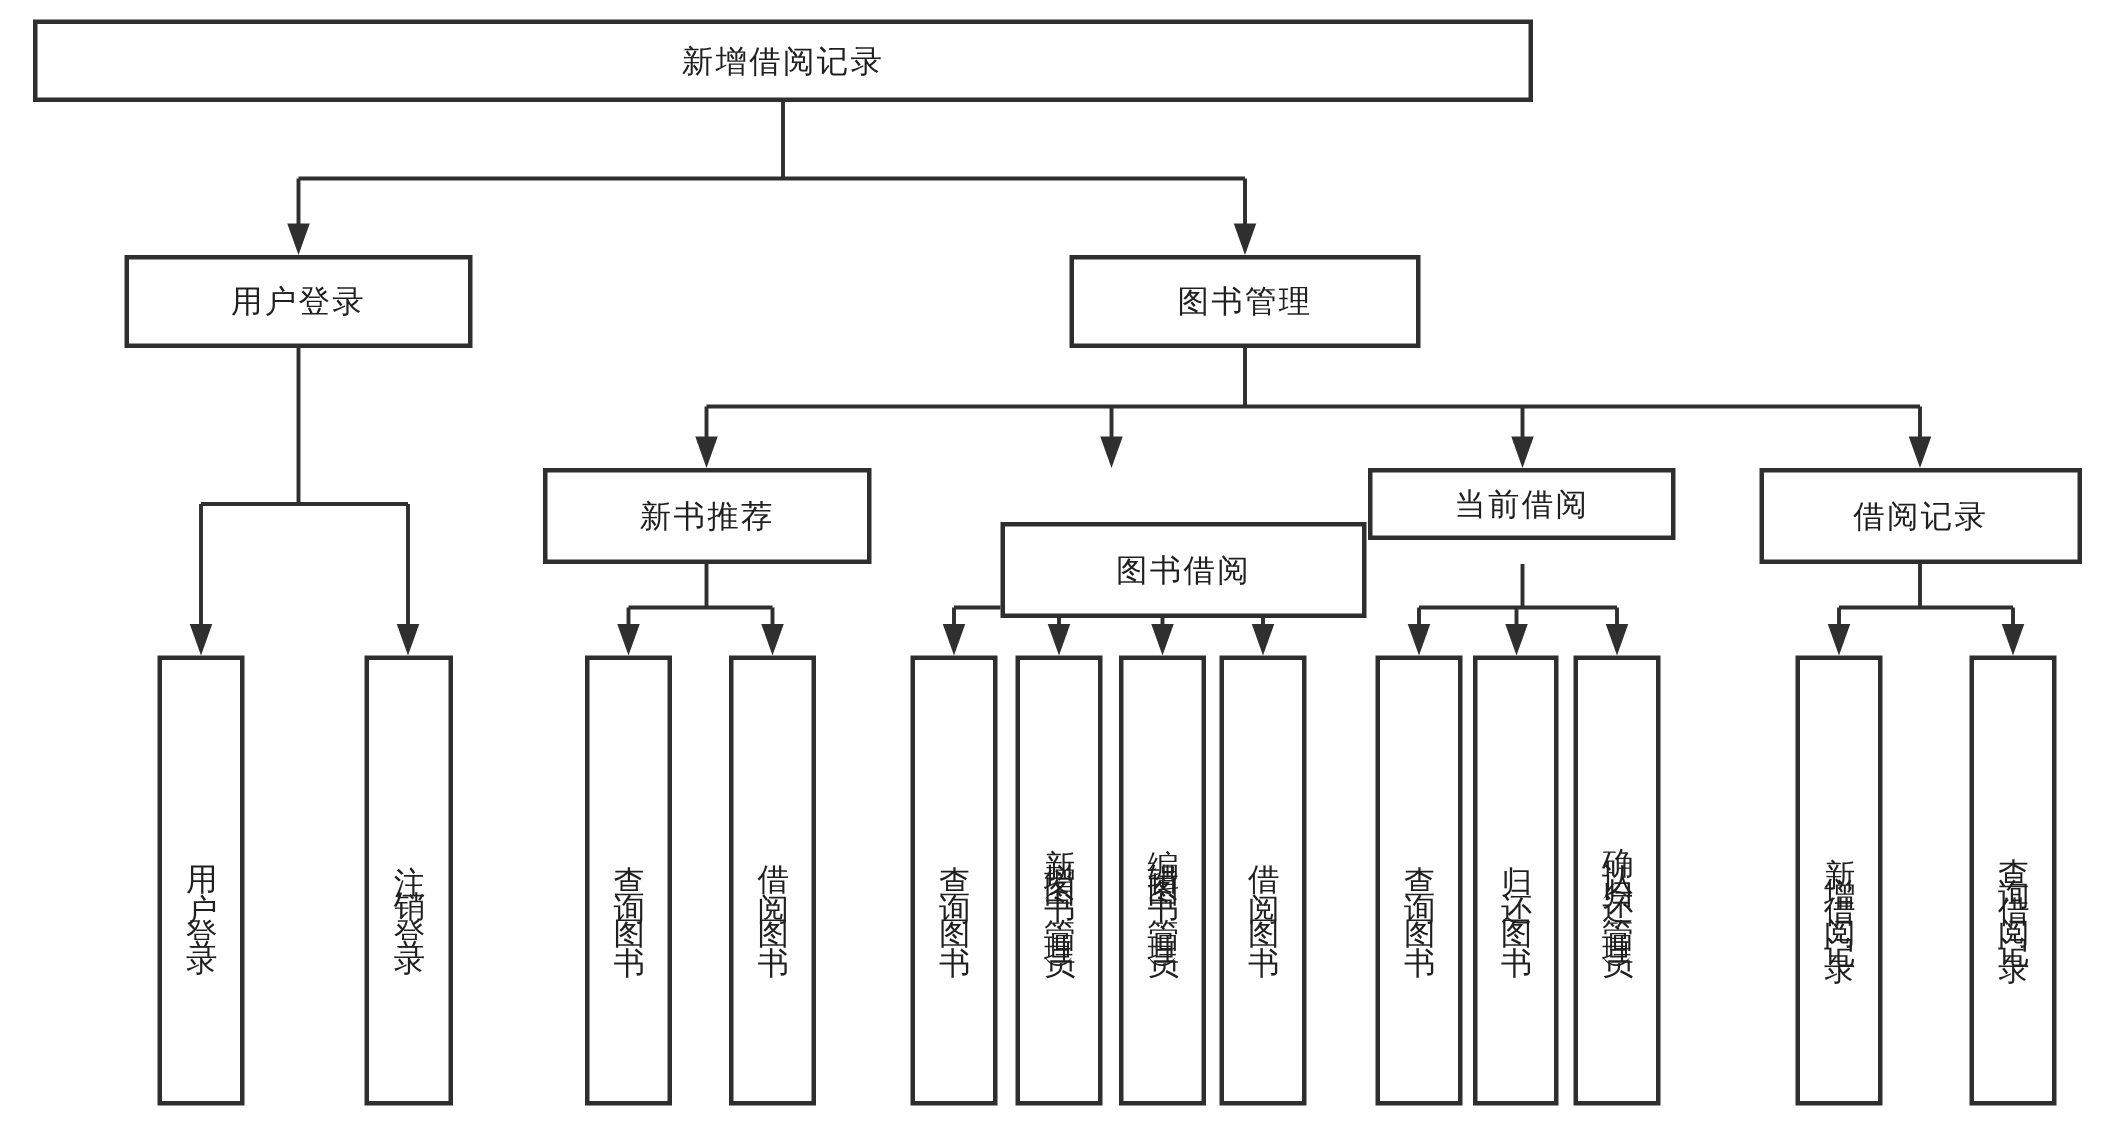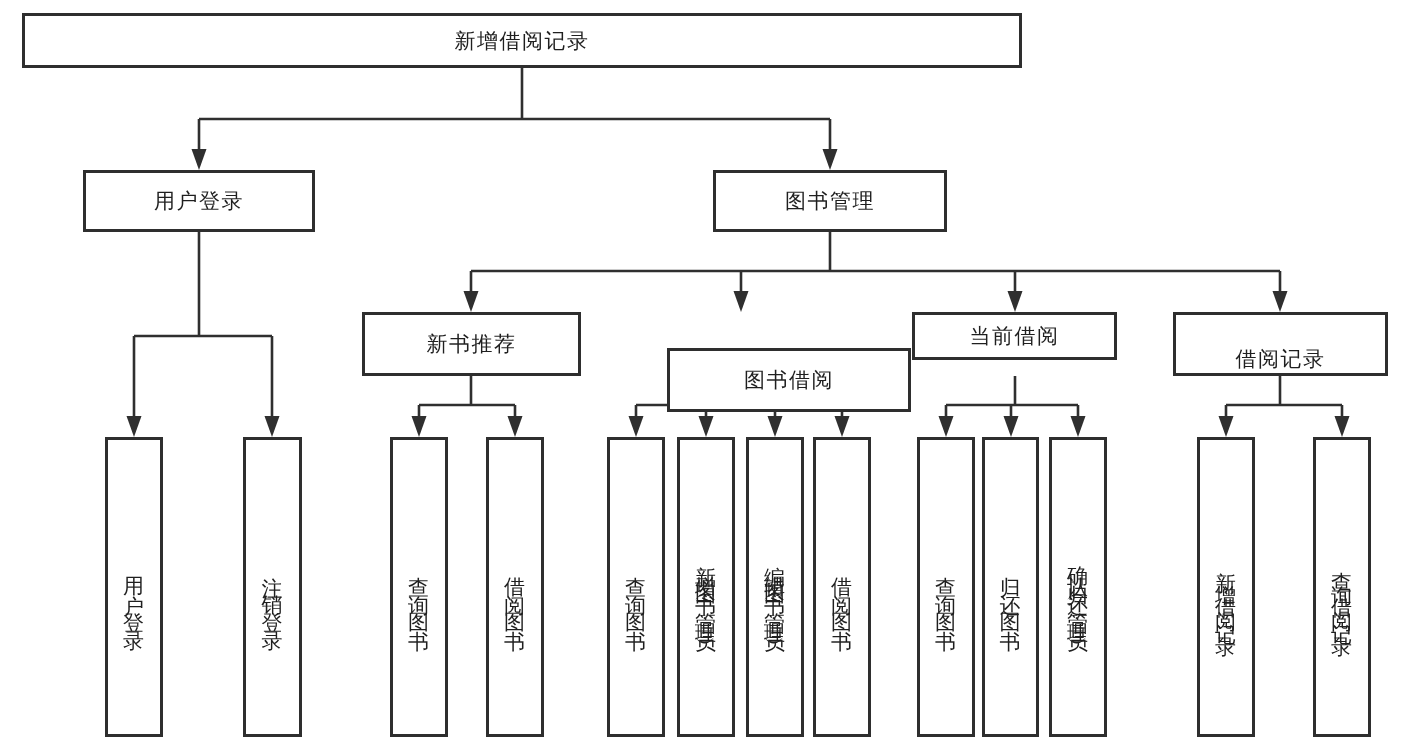--- a/index.html
+++ b/index.html
@@ -134,21 +134,21 @@
 
   <div class="node h-node" style="left:362px; top:312px; width:219px; height:64px;">
     <span>新书推荐</span>
   </div>
   <div class="node h-node" style="left:667px; top:312px; width:244px; height:64px;margin-top:36px;">
     <span>图书借阅</span>
   </div>
   <div class="node h-node" style="left:912px; top:312px; width:205px; height:48px;">
     <span>当前借阅</span>
   </div>
-  <div class="node h-node" style="left:1173px; top:312px; width:215px; height:64px;align-items:flex-end;">
+  <div class="node h-node" style="left:1173px; top:312px; width:215px; height:64px;">
     <span>借阅记录</span>
   </div>
 
   <div class="node leaf" style="left:105px; top:437px; width:58px; height:300px;">
     <span class="vtext" style="letter-spacing: 18px; margin-bottom: -18px;">用户登录</span>
   </div>
   <div class="node leaf" style="left:243px; top:437px; width:59px; height:300px;">
     <span class="vtext" style="letter-spacing: 18px; margin-bottom: -18px;">注销登录</span>
   </div>
 

